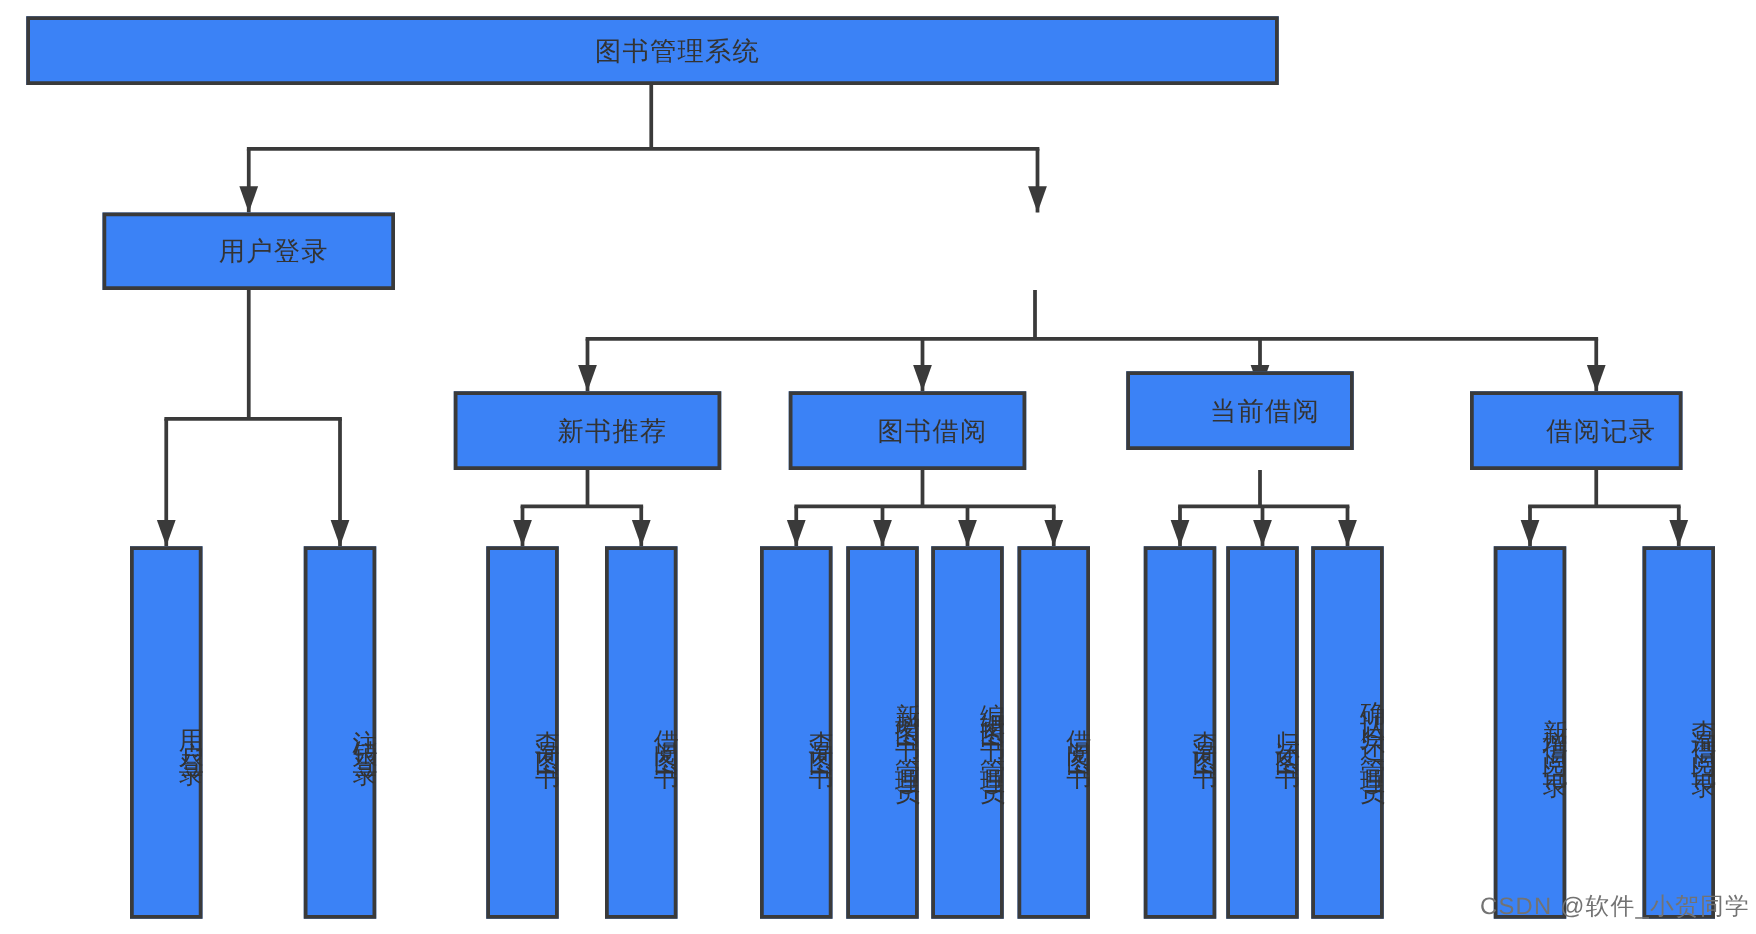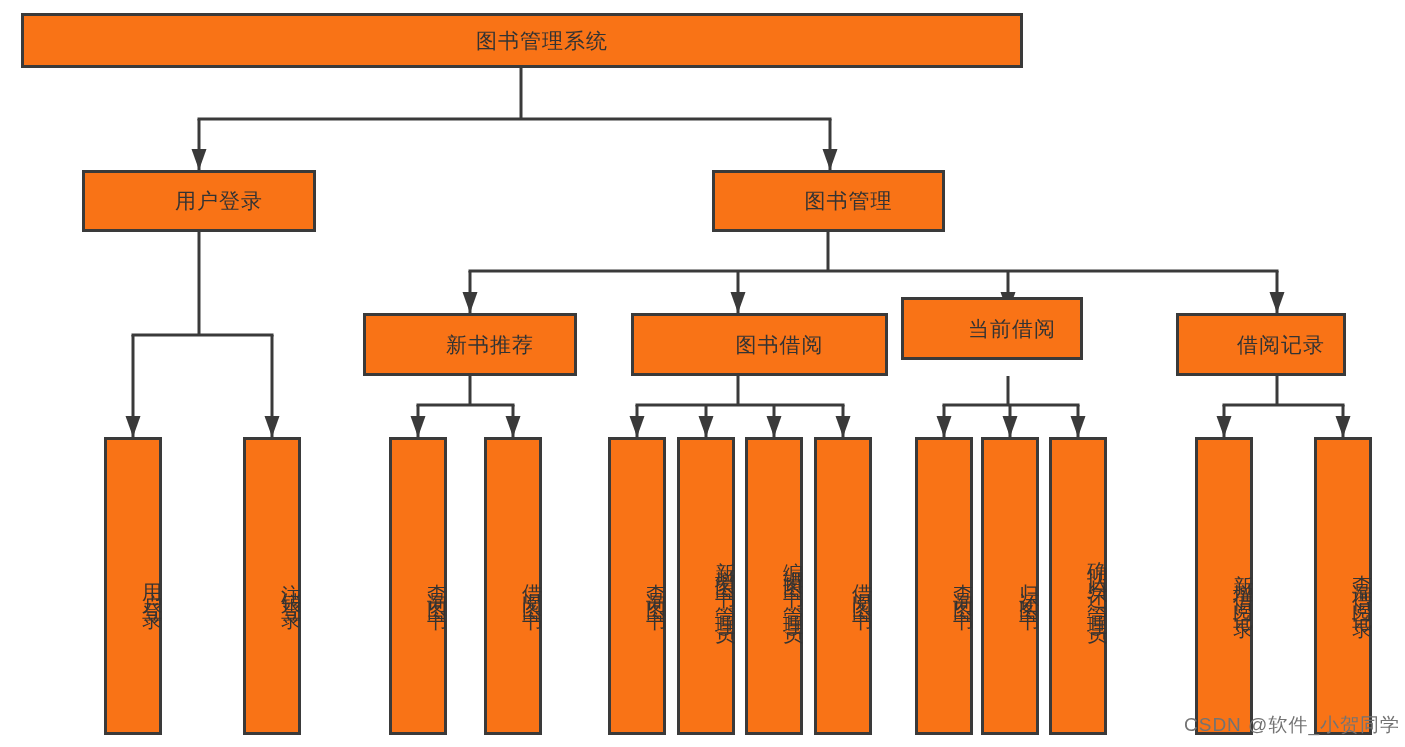--- a/index.html
+++ b/index.html
@@ -13,21 +13,21 @@
   }
   #connectors {
     position: absolute;
     left: 0; top: 0;
     z-index: 1;
   }
   .box {
     position: absolute;
     box-sizing: border-box;
     border: 3px solid #3a3a3a;
-    background: #f97316;
+    background: #3b82f6;
     color: #333333;
     display: flex;
     align-items: center;
     justify-content: center;
     font-size: 21px;
     letter-spacing: 1px;
     z-index: 2;
     white-space: nowrap;
     padding-left: 40px;
   }
@@ -117,24 +117,23 @@
         <path d="M1222.5,405 H1344.5"></path>
         <path d="M1224,405 V437" marker-end="url(#arrowhead)"></path>
         <path d="M1343,405 V437" marker-end="url(#arrowhead)"></path>
       </g>
     </g>
   </svg>
 
   <div class="box" style="left:21px; top:13px; width:1002px; height:55px;">图书管理系统</div>
 
   <div class="box" style="left:82px; top:170px; width:234px; height:62px;">用户登录</div>
-  <div class="box" style="left:712px; top:170px; width:233px; height:62px;">图书管理</div>
 
   <div class="box" style="left:363px; top:313px; width:214px; height:63px;font-family:Liberation Serif, serif;">新书推荐</div>
-  <div class="box" style="left:631px; top:313px; width:257px; height:63px;">图书借阅</div>
+  <div class="box" style="left:631px; top:313px; width:190px; height:63px;">图书借阅</div>
   <div class="box" style="left:901px; top:297px; width:182px; height:63px;">当前借阅</div>
   <div class="box" style="left:1176px; top:313px; width:170px; height:63px;">借阅记录</div>
 
   <div class="box vbox" style="left:104px;">用户登录</div>
   <div class="box vbox" style="left:243px;">注销登录</div>
 
   <div class="box vbox" style="left:389px;">查询图书</div>
   <div class="box vbox" style="left:484px;">借阅图书</div>
 
   <div class="box vbox" style="left:608px;">查询图书</div>

